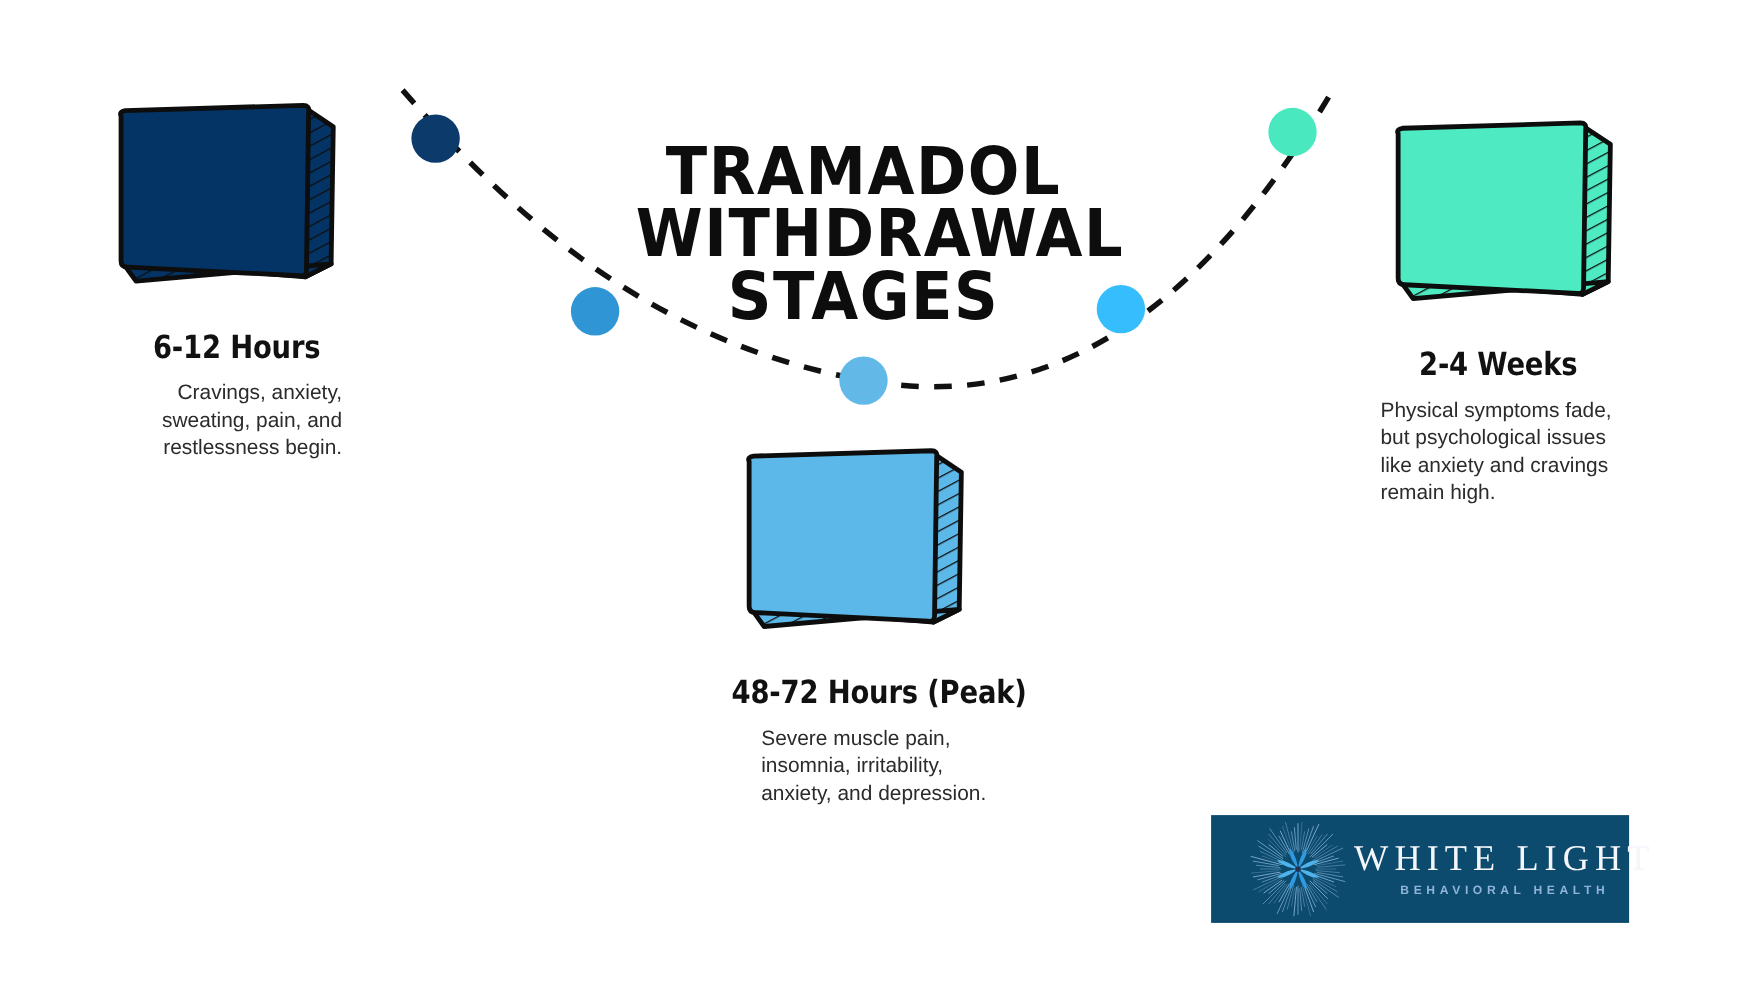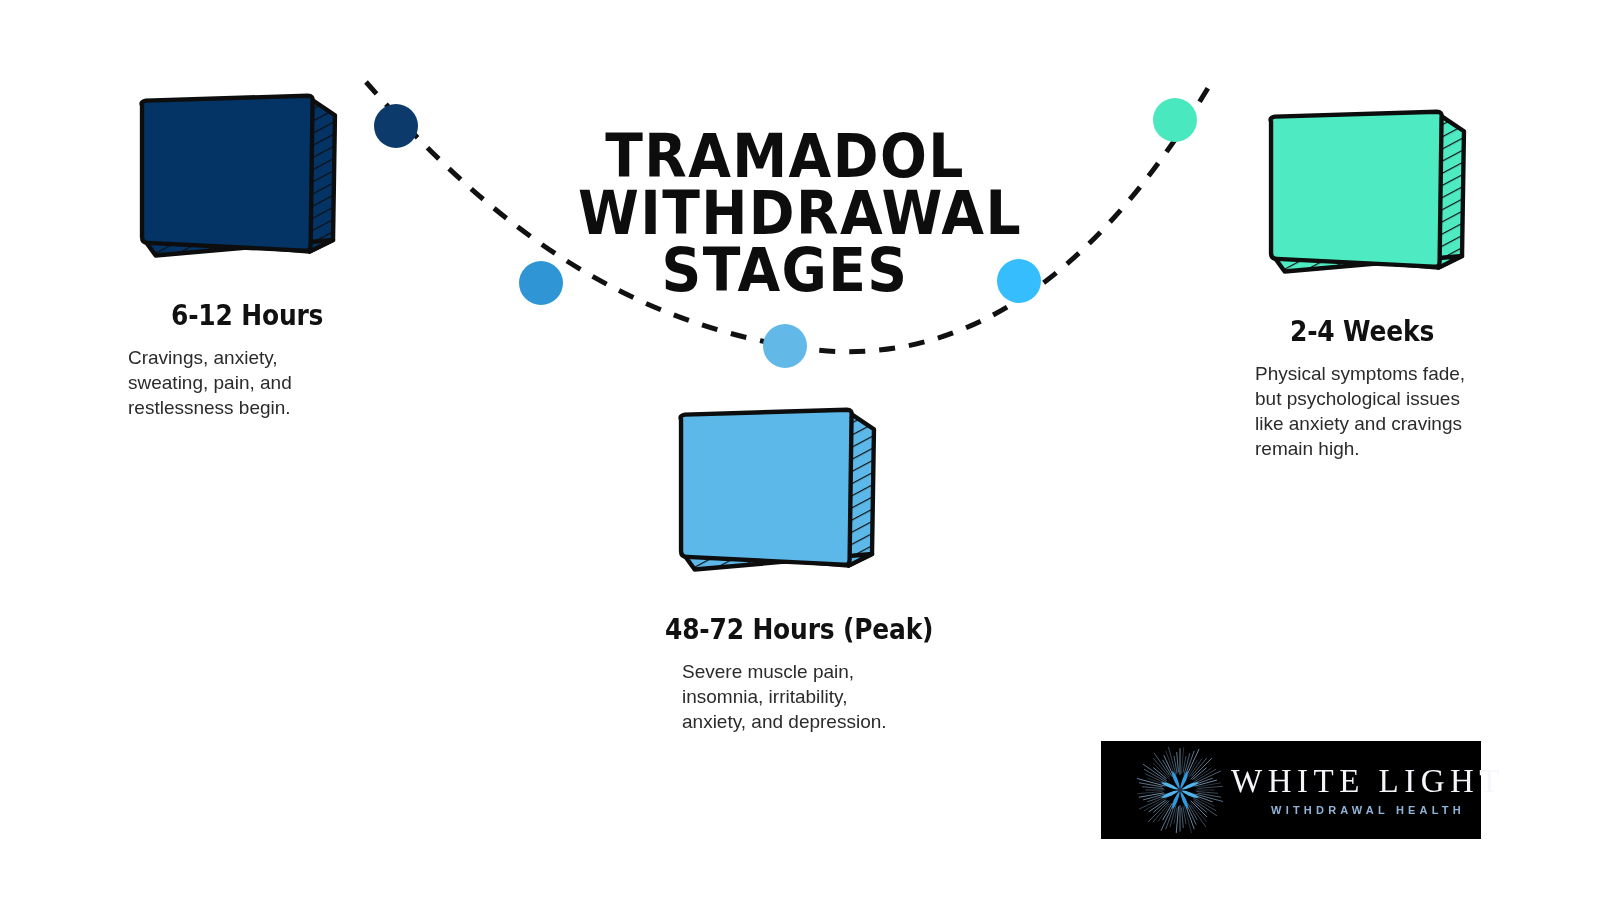--- a/index.html
+++ b/index.html
@@ -70,31 +70,31 @@
     font-family: "Liberation Sans", sans-serif;
     font-weight: 400;
     font-size: 19px;
     line-height: 1.32;
     color: #2b2b2b;
     margin: 0;
     padding: 0;
   }
 
   
-  #stage-1 { left: 126px; top: 86px; width: 250px; }
+  #stage-1 { left: 94px; top: 86px; width: 250px; }
   #stage-1 .stage-title { margin-top: 22px; margin-left: 45px; }
-  #stage-1 .stage-desc  { margin-top: 13px; margin-left: 2px; width: 215px; }
+  #stage-1 .stage-desc  { margin-top: 13px; margin-left: 2px; width: 215px; text-align: right; }
 
   #stage-2 { left: 370px; top: 328px; width: 250px; }
   #stage-2 .stage-title { margin-top: 22px; margin-left: 10px; }
   #stage-2 .stage-desc  { margin-top: 13px; margin-left: 0px; width: 225px; }
 
   #stage-3 { left: 665px; top: 400px; width: 270px; }
   #stage-3 .stage-title { margin-top: 22px; margin-left: 0px; }
-  #stage-3 .stage-desc  { margin-top: 13px; margin-left: 17px; width: 215px; }
+  #stage-3 .stage-desc  { margin-top: 13px; margin-left: 27px; width: 215px; }
 
   #stage-4 { left: 985px; top: 326px; width: 245px; }
   #stage-4 .stage-title { margin-top: 22px; margin-left: 60px; }
   #stage-4 .stage-desc  { margin-top: 13px; margin-left: 3px; width: 218px; }
 
   #stage-5 { left: 1255px; top: 102px; width: 260px; }
   #stage-5 .stage-title { margin-top: 22px; margin-left: 35px; }
   #stage-5 .stage-desc  { margin-top: 13px; margin-left: 0px; width: 225px; }
 
   
@@ -205,21 +205,21 @@
         </pattern>
       </defs>
       <path d="M 190,14 L 214,30 L 212,158 L 188,170 Z" fill="url(#hatch5)" stroke="#0d0d0d" stroke-width="4.5" stroke-linejoin="round"></path>
       <path d="M 17,156 L 188,170 L 212,158 L 30,174 Z" fill="url(#hatch5)" stroke="#0d0d0d" stroke-width="4.5" stroke-linejoin="round"></path>
       <path d="M 16,20 Q 14,16 20,15 L 186,10 Q 192,10 191,16 L 189,164 Q 189,170 183,169 L 22,161 Q 16,161 16,155 Z" fill="#4eebc2" stroke="#0d0d0d" stroke-width="4.5" stroke-linejoin="round"></path>
     </svg>
     <div class="stage-title">2-4 Weeks</div>
     <p class="stage-desc">Physical symptoms fade, but psychological issues like anxiety and cravings remain high.</p>
   </div>
 
-  <div id="logo" style="background: #000000; text-align: right;">
+  <div id="logo" style="background: #0c4a6e; text-align: right;">
     <svg id="logo-mark" viewBox="0 0 100 100" xmlns="http://www.w3.org/2000/svg">
       <g id="rays" stroke="#9cc8ee" stroke-width="0.9" stroke-linecap="round" fill="none">
           <line x1="68.00" y1="50.00" x2="90.00" y2="50.00" opacity="0.35"></line>
           <line x1="69.43" y1="51.70" x2="93.83" y2="53.83" opacity="0.48"></line>
           <line x1="70.68" y1="53.65" x2="97.27" y2="58.34" opacity="0.61"></line>
           <line x1="67.39" y1="54.66" x2="100.23" y2="63.46" opacity="0.74"></line>
           <line x1="68.32" y1="56.67" x2="87.59" y2="63.68" opacity="0.87"></line>
           <line x1="69.03" y1="58.87" x2="89.88" y2="68.60" opacity="0.35"></line>
           <line x1="65.59" y1="59.00" x2="91.57" y2="74.00" opacity="0.48"></line>
           <line x1="65.97" y1="61.18" x2="92.60" y2="79.83" opacity="0.61"></line>
@@ -297,17 +297,17 @@
       <g fill="#4fb3ec">
         <path d="M 50,50 C 42,44 35,40 28,41 C 31,45 40,49 50,50 Z"></path>
         <path d="M 50,50 C 58,44 65,40 72,41 C 69,45 60,49 50,50 Z"></path>
         <path d="M 50,50 C 42,56 35,60 28,59 C 31,55 40,51 50,50 Z"></path>
         <path d="M 50,50 C 58,56 65,60 72,59 C 69,55 60,51 50,50 Z"></path>
       </g>
       <circle cx="50" cy="50" r="3" fill="#25324f"></circle>
     </svg>
     <div id="logo-text">
       <div id="logo-wordmark" style="color: rgb(244, 246, 250);">WHITE LIGHT</div>
-      <div id="logo-tagline" style="color: rgb(143, 180, 216);">WITHDRAWAL HEALTH</div>
+      <div id="logo-tagline" style="color: rgb(143, 180, 216);">BEHAVIORAL HEALTH</div>
     </div>
   </div>
 
 </div>
 
 </body></html>

